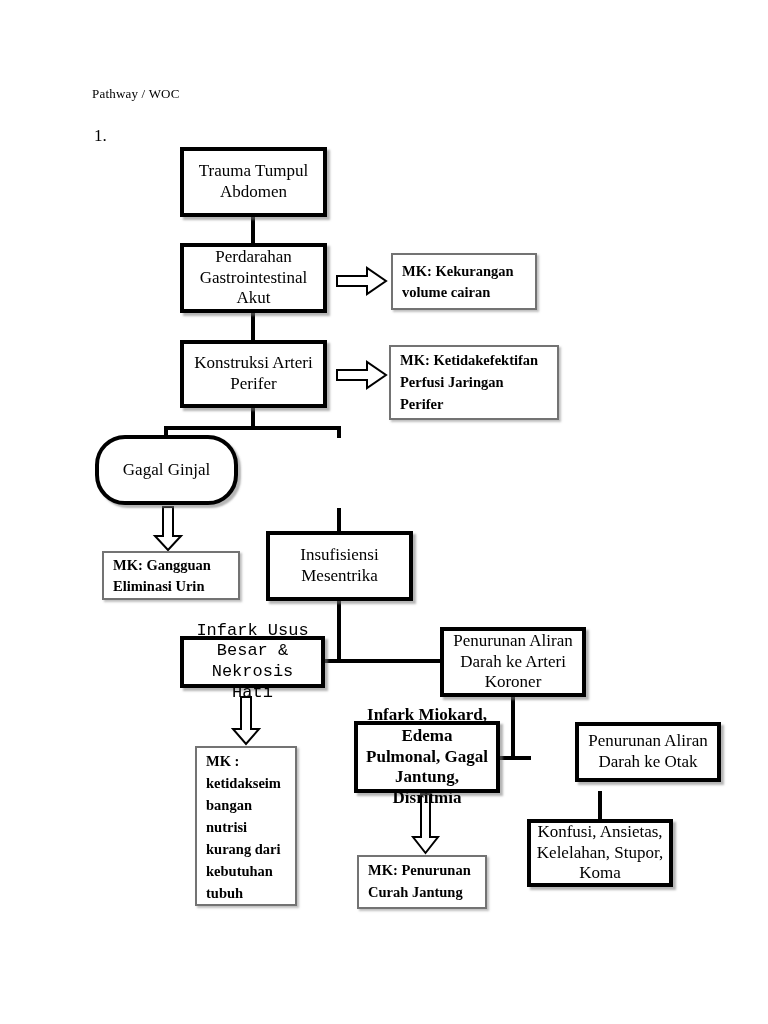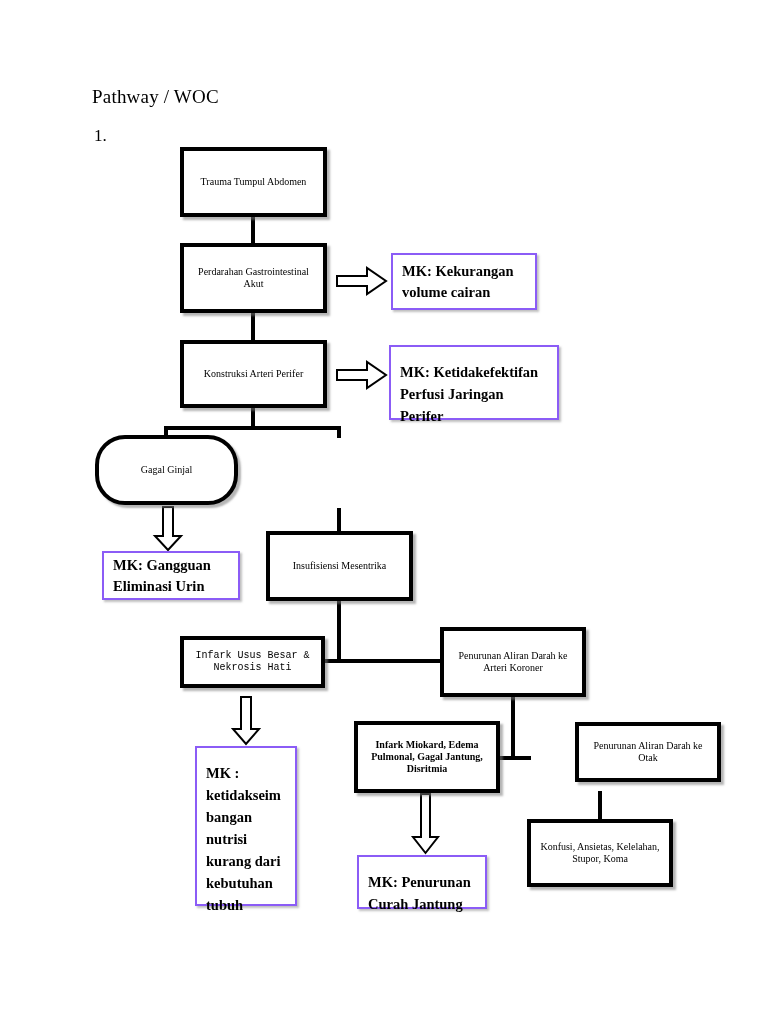--- a/index.html
+++ b/index.html
@@ -17,21 +17,21 @@
     height: 1024px;
     background: #ffffff;
     overflow: hidden;
   }
 
   
   .doc-title {
     position: absolute;
     left: 92px;
     top: 86px;
-    font-size: 19px;
+    font-size: 13px;
     letter-spacing: 0.2px;
     white-space: nowrap;
   }
   .list-number {
     position: absolute;
     left: 94px;
     top: 126px;
     font-size: 17px;
   }
 
@@ -43,34 +43,34 @@
     display: flex;
     align-items: center;
     justify-content: center;
     text-align: center;
     z-index: 3;
   }
   
   .node.process {
     border: 4px solid #000000;
     box-shadow: 3px 3px 2px rgba(120,120,120,0.55);
-    font-size: 10px;
+    font-size: 17px;
     line-height: 1.22;
     padding: 2px 5px;
   }
   
   .node.mk {
-    border: 2px solid #8b5cf6;
+    border: 2px solid #737373;
     box-shadow: 2px 2px 2px rgba(130,130,130,0.5);
     font-weight: bold;
     font-size: 14.5px;
     line-height: 1.42;
     text-align: left;
     justify-content: flex-start;
-    padding: 14px 9px;
+    padding: 2px 9px;
   }
   .node.mk.tall {
     align-items: flex-start;
     line-height: 1.52;
   }
   .node .txt { width: 100%; }
 
   
   .line {
     position: absolute;

